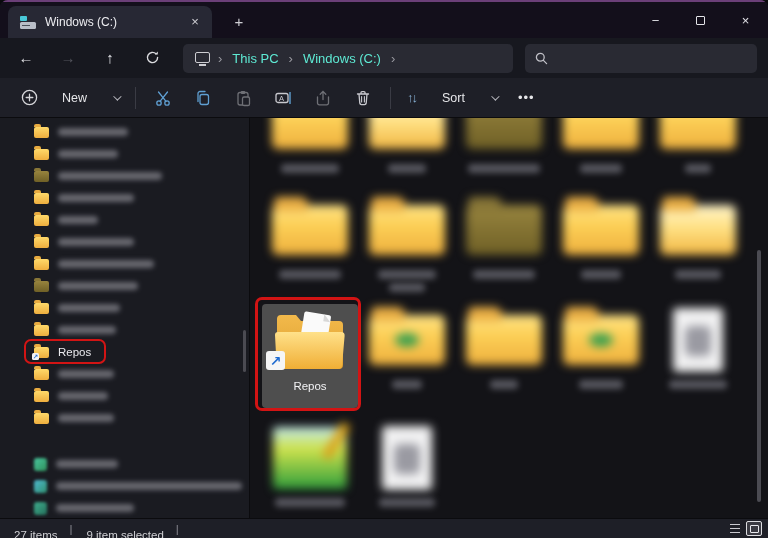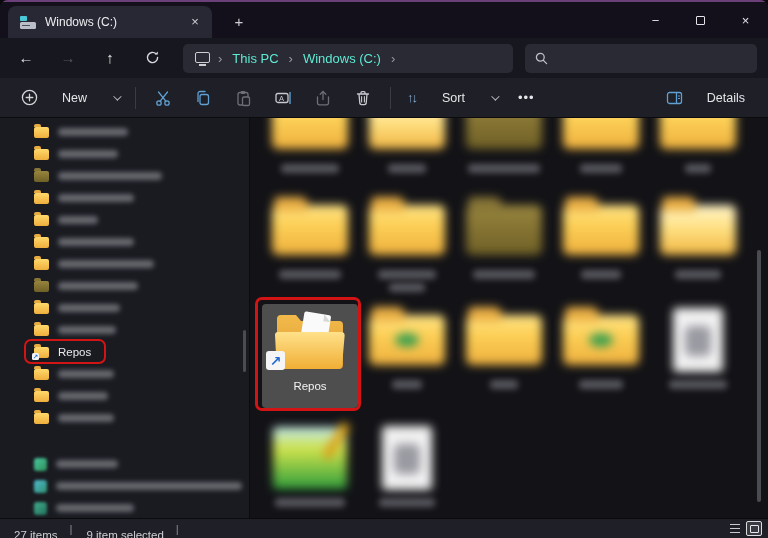--- a/index.html
+++ b/index.html
@@ -205,29 +205,20 @@
       </svg>
     </div>
     <div class="tsep"></div>
     <div class="tbtn">
       <span class="sortarrows">↑↓</span>
       <span>Sort</span>
       <span class="caret"></span>
     </div>
     <div class="more-dots">•••</div>
     <div class="spacer"></div>
-    <div class="tbtn details-btn">
-      <svg width="17" height="14" viewBox="0 0 17 14">
-        <rect x="1.5" y="1.5" width="14" height="11" rx="2" fill="none" stroke="#5f9fd2" stroke-width="1.3"></rect>
-        <line x1="10.5" y1="1.5" x2="10.5" y2="12.5" stroke="#5f9fd2" stroke-width="1.3"></line>
-        <line x1="12" y1="5" x2="14" y2="5" stroke="#5f9fd2" stroke-width="1"></line>
-        <line x1="12" y1="7.5" x2="14" y2="7.5" stroke="#5f9fd2" stroke-width="1"></line>
-      </svg>
-      <span>Details</span>
-    </div>
   </div>
 
   <div class="sidebar" id="sidebar">
       <div class="side-item" style="top: 4px;">
         <span class="sfolder"></span>
         <span class="blurbar" style="width: 70px;"></span>
       </div>
       <div class="side-item" style="top: 26px;">
         <span class="sfolder"></span>
         <span class="blurbar" style="width: 60px;"></span>

